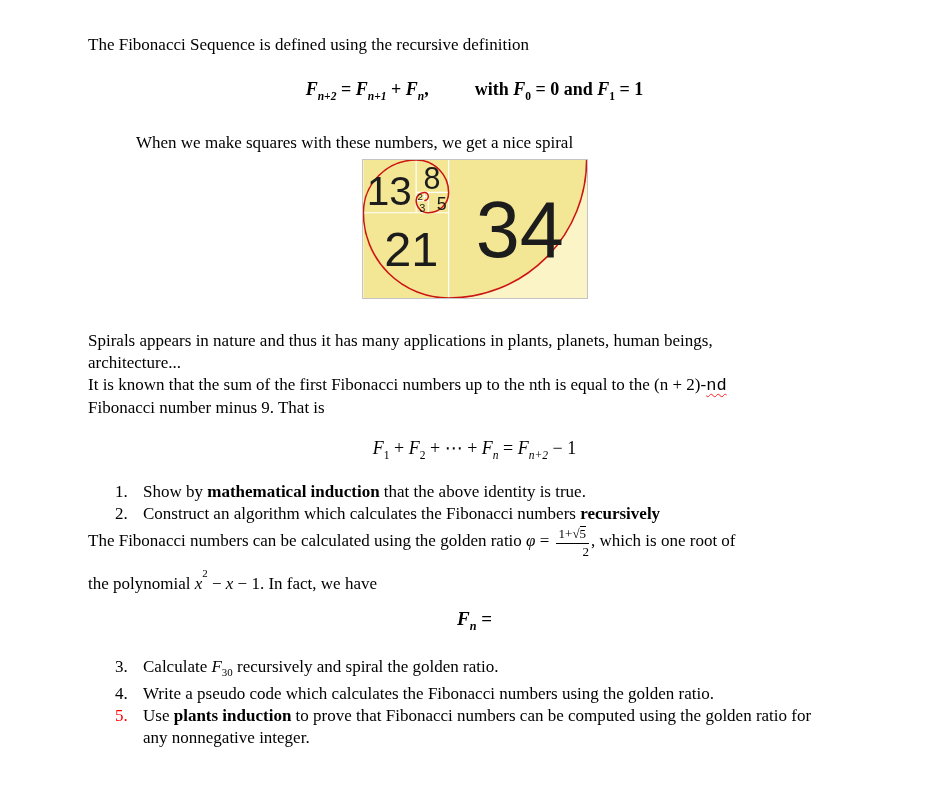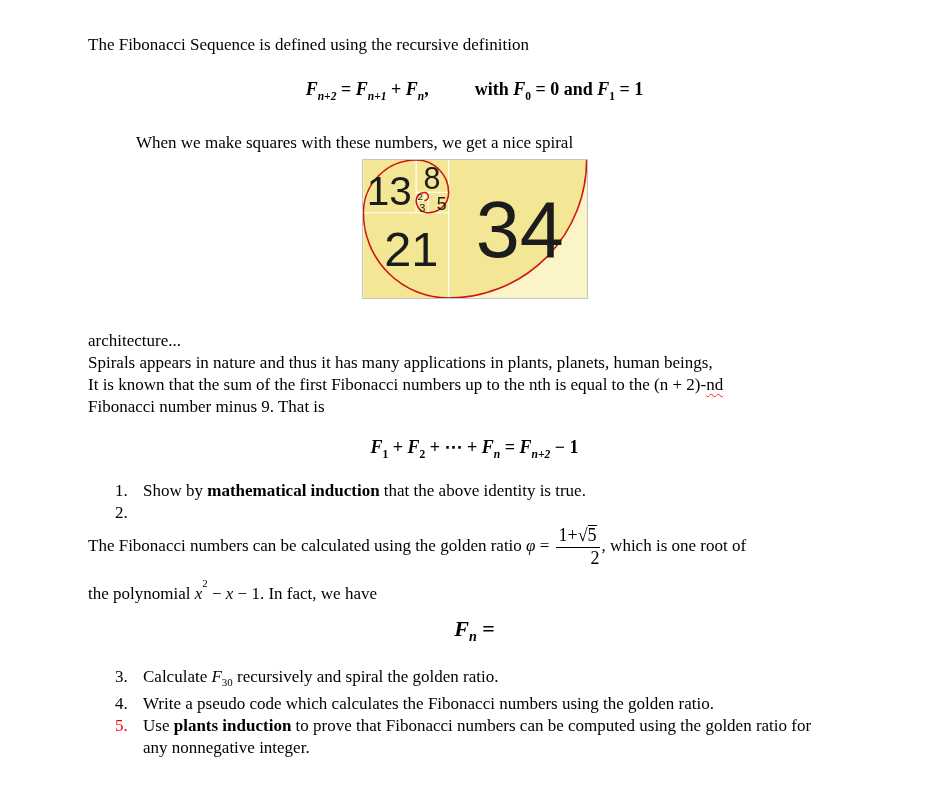--- a/index.html
+++ b/index.html
@@ -7,59 +7,60 @@
   body {
     background:#ffffff;
     font-family:"Liberation Serif", serif;
     color:#000000;
     overflow:hidden;
   }
   .page { padding:34px 72px 0 88px; }
 
   p.t { font-size:17px; line-height:22px; }
 
-  .formula { text-align:center; font-size:18px; line-height:26px;font-weight:bold; }
+  .formula { text-align:center; font-size:18px; line-height:26px; }
   .fA { margin-top:20px; font-weight:bold; }
   .caption { margin-top:23px;margin-left:48px; }
   .figure { margin-top:5px; text-align:center; height:142px; }
   .spiral-svg { border:1px solid #c4c4c4; display:inline-block; }
   .spiral-svg text { font-family:"Liberation Sans", sans-serif; }
 
   .parablock { margin-top:29px; }
   .fB { margin-top:16px; }
   .listA { margin-top:14px; }
   .pgold { margin-top:1px; }
   .pgold p.t { line-height:28px; }
-  .fC { margin-top:8px; font-size:22px; }
+  .fC { margin-top:8px; font-size:19px; }
   .listB { margin-top:17px; }
 
   .li { display:flex; font-size:17px; line-height:22px; margin-left:27px; }
   .lnum { flex:0 0 28px; }
   .ltext { flex:0 1 auto; }
   .listB .li:last-child .ltext { max-width:694px; }
 
   .b { font-weight:700; }
   .i { font-style:italic; }
   .sub { font-size:64%; vertical-align:-18%; }
   .sup { font-size:64%; vertical-align:44%; }
   .red { color:#ff0000; }
   .wavy {
     text-decoration:underline;
     text-decoration-style:wavy;
     text-decoration-color:#ff2020;
     text-decoration-thickness:1px;
     text-underline-offset:3px;
+    font-family:Liberation Mono, monospace;
   }
   .gap { display:inline-block; width:46px; }
   .ol { display:inline-block; border-top:1.2px solid currentColor; line-height:1.05; }
 
   .frac { display:inline-block; text-align:center; vertical-align:middle; margin:0 2px; }
   .fnum { display:block; border-bottom:1px solid #000; padding:0 3px 1px; line-height:1.1; }
   .fden { display:block; padding-top:1px; line-height:1.1; }
-  .pgold .frac { font-size:18px;text-align:right; }
+  .pgold .frac { font-size:13px;text-align:right; }
   .fC .frac { font-size:1em; margin-left:5px; }
   .fC .fnum { border-bottom-width:1.5px; padding:0 6px 2px; }
   .fC .ol { border-top-width:1.5px; }
 </style>
 </head>
 <body>
 
 <div class="page">
 
   <p class="t">The Fibonacci Sequence is defined using the recursive definition</p>
@@ -88,35 +89,36 @@
       <text x="16.9" y="7.2" font-size="7.5" text-anchor="middle" fill="#1c1c1c">8</text>
       <text x="19.3" y="12.3" font-size="4.4" text-anchor="middle" fill="#1c1c1c">5</text>
       <text x="14.5" y="12.7" font-size="2.7" text-anchor="middle" fill="#1c1c1c">3</text>
       <text x="14" y="9.8" font-size="2.4" text-anchor="middle" fill="#1c1c1c">2</text>
       <text x="11.8" y="26" font-size="12" text-anchor="middle" fill="#1c1c1c">21</text>
       <text x="38.5" y="24" font-size="19.5" text-anchor="middle" fill="#1c1c1c">34</text>
     </svg>
   </div>
 
   <div class="parablock">
+    <p class="t">Spirals appears in nature and thus it has many applications in plants, planets, human beings,</p>
     <p class="t">architecture...</p>
-    <p class="t">Spirals appears in nature and thus it has many applications in plants, planets, human beings,</p>
     <p class="t"><span class="">It is known that the sum of the first Fibonacci numbers up to the nth is equal to the (n + 2)-</span><span class="wavy">nd</span></p>
     <p class="t">Fibonacci number minus 9. That is</p>
   </div>
 
   <div class="formula fB"><span class="i">F</span><span class="sub">1</span><span class=""> + </span><span class="i">F</span><span class="sub">2</span><span class=""> + ⋯ + </span><span class="i">F</span><span class="i sub">n</span><span class=""> = </span><span class="i">F</span><span class="i sub">n+2</span><span class=""> − 1</span></div>
 
   <div class="listA">
     <div class="li">
       <span class="lnum"><span class="">1.</span></span>
       <span class="ltext"><span class="">Show by </span><span class="b">mathematical induction</span><span class=""> that the above identity is true.</span></span>
     </div>
     <div class="li">
       <span class="lnum"><span class="">2.</span></span>
+      <span class="ltext"><span class="">Construct an algorithm which calculates the Fibonacci numbers </span><span class="b">recursively</span></span>
     </div>
   </div>
 
   <div class="pgold">
     <p class="t"><span class="">The Fibonacci numbers can be calculated using the golden ratio </span><span class="i">φ</span><span class=""> = </span><span class="frac"><span class="fnum"><span class="">1+√</span><span class="ol">5</span></span><span class="fden"><span class="">2</span></span></span><span class="">, which is one root of</span></p>
     <p class="t"><span class="">the polynomial </span><span class="i">x</span><span class="sup">2</span><span class=""> − </span><span class="i">x</span><span class=""> − 1. In fact, we have</span></p>
   </div>
 
   <div class="formula fA fC"><span class="i">F</span><span class="i sub">n</span><span class=""> = </span></div>
 

